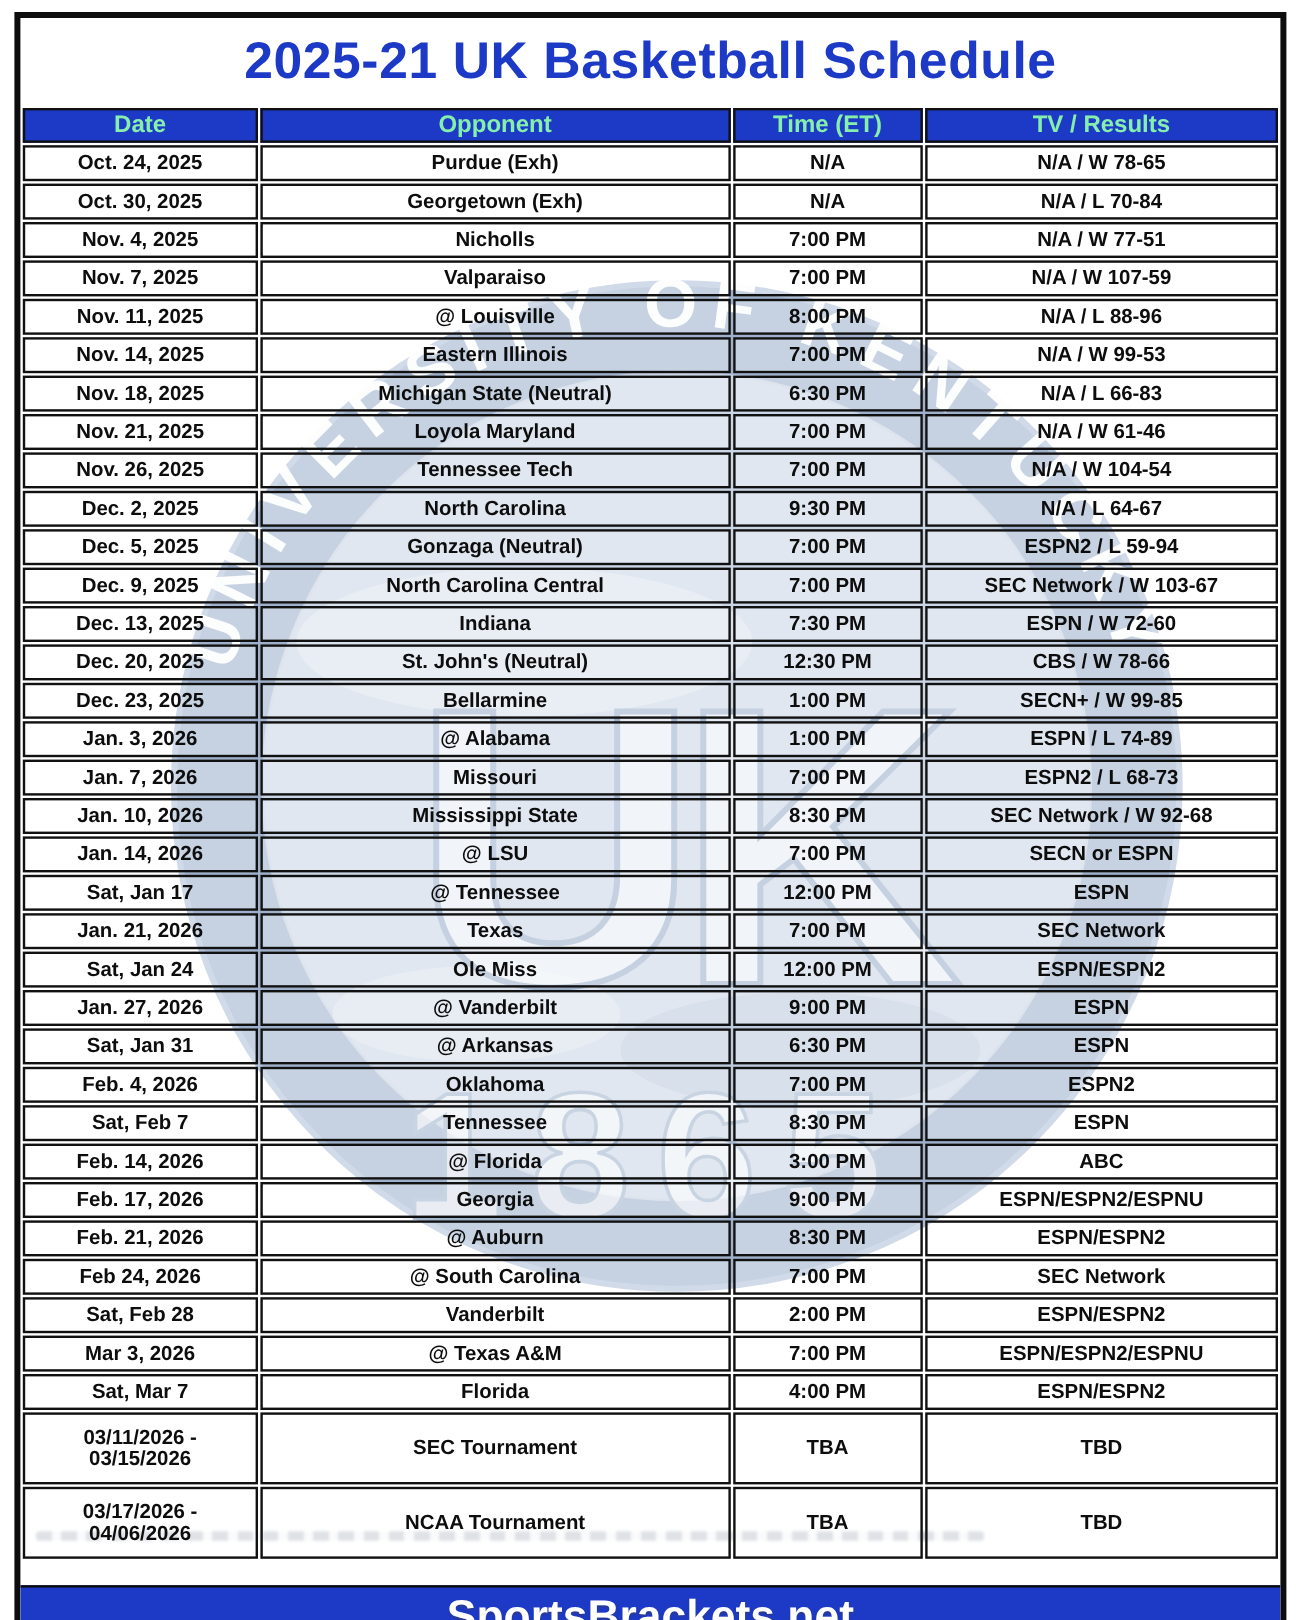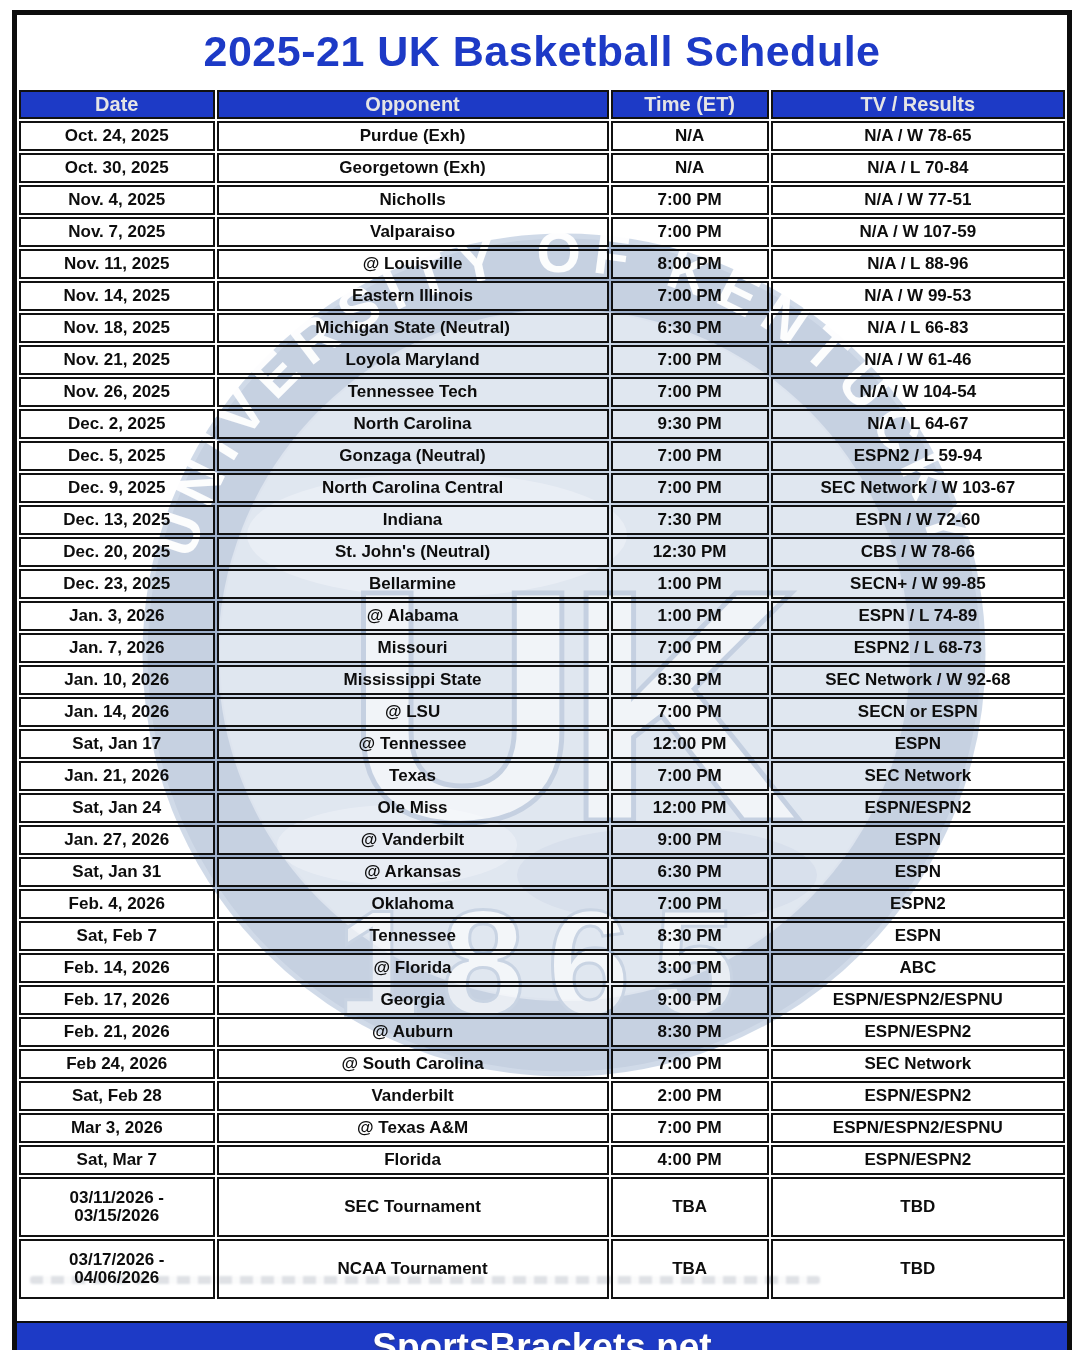--- a/index.html
+++ b/index.html
@@ -23,21 +23,21 @@
   table.schedule {
     width:100%; table-layout:fixed; border-collapse:separate; border-spacing:2px;
     margin:0;
   }
   table.schedule th, table.schedule td {
     box-sizing:border-box; border:2.5px solid var(--table-border,#111111);
     text-align:center; vertical-align:middle; padding:0 4px;
     overflow:hidden;
   }
   table.schedule th {
-    background:var(--accent-blue,#1d3ac6); color:#e5e5e5;
+    background:var(--accent-blue,#1d3ac6); color:#86efac;
     font-size:20px; font-weight:bold; height:29px;
   }
   table.schedule td {
     background:rgba(255,255,255,0.42); color:var(--cell-text,#0d0d0d);
     font-size:17px; font-weight:bold; height:30px; line-height:1.05;
   }
   table.schedule tr.tall td { height:60px; }
   table.schedule td:first-child { white-space:pre-line; }
 
   .footer-banner {

